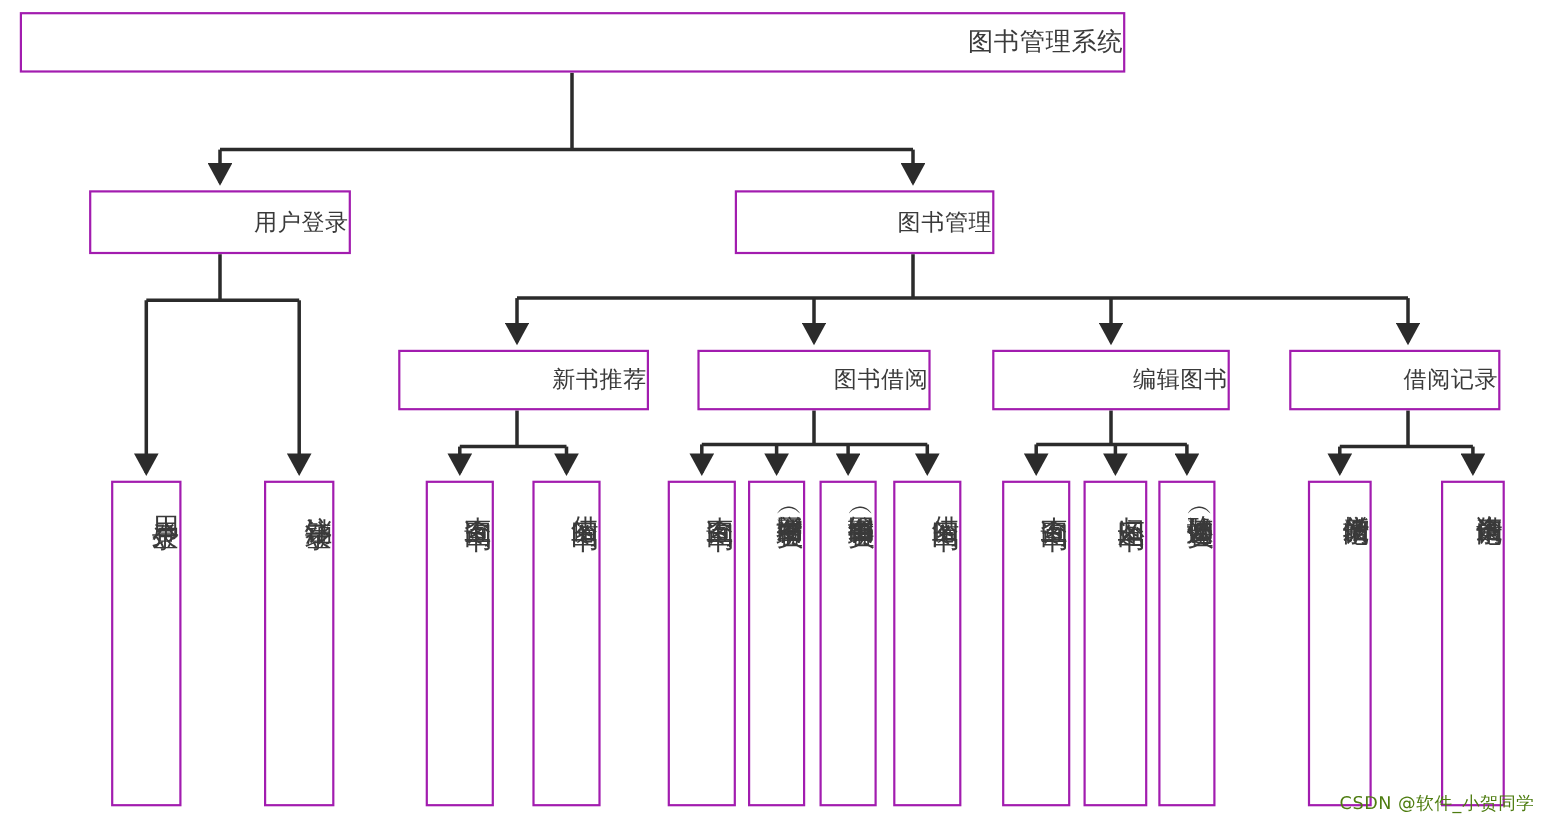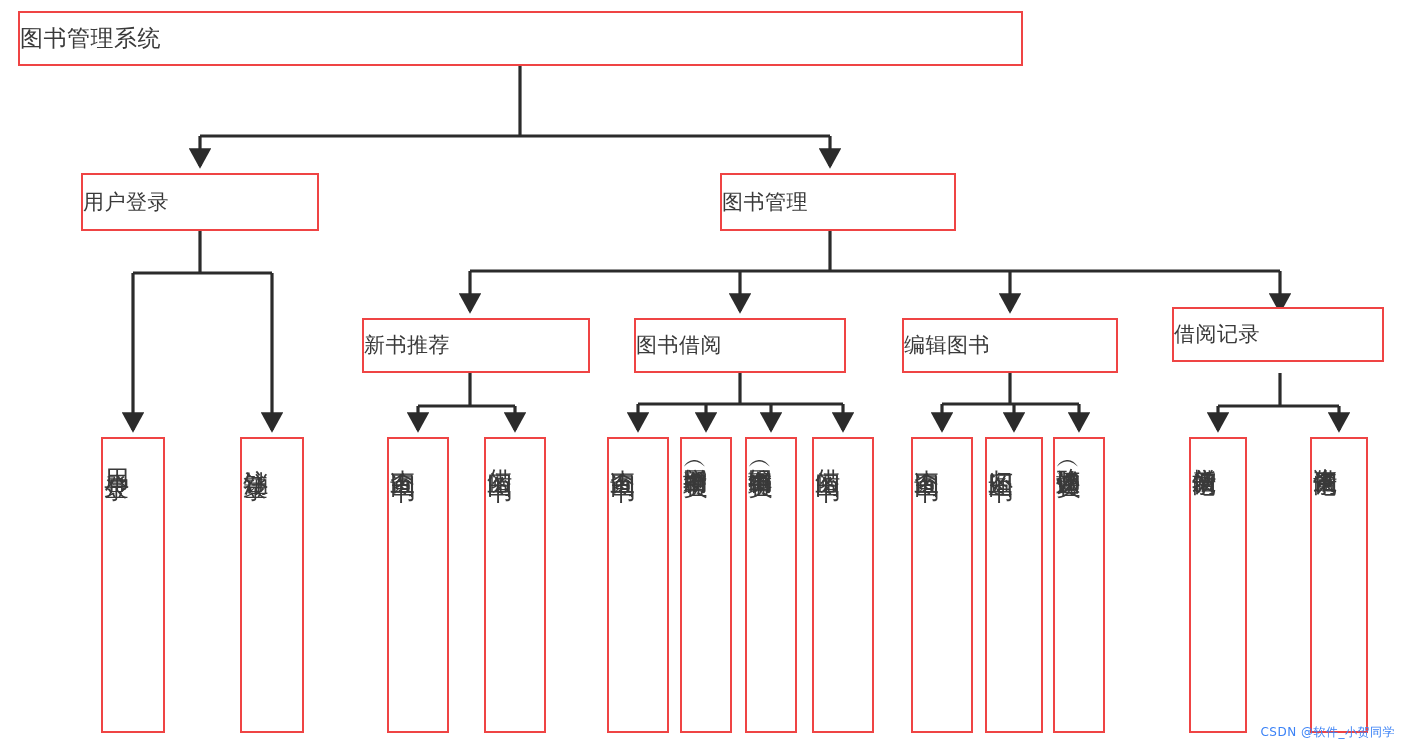--- a/index.html
+++ b/index.html
@@ -26,24 +26,24 @@
     left: 0;
     top: 0;
     width: 1405px;
     height: 747px;
     pointer-events: none;
   }
   .node {
     position: absolute;
     box-sizing: border-box;
     background: #ffffff;
-    border: 2px solid #ef4444;
+    border: 2px solid #a21caf;
     display: flex;
     align-items: center;
-    justify-content: flex-start;
+    justify-content: flex-end;
     color: #3a3a3a;
     z-index: 2;
   }
   .node .lbl {
     display: block;
     text-align: center;
     line-height: 1.18;
     letter-spacing: 0.5px;
   }
   
@@ -69,22 +69,22 @@
     max-height: 100%;
   }
   .node.vert.tall .lbl {
     font-size: 24px;
     letter-spacing: 1px;
   }
   .watermark {
     position: absolute;
     right: 10px;
     bottom: 6px;
-    font-size: 12px;
-    color: #3b82f6;
+    font-size: 16px;
+    color: #4d7c0f;
     letter-spacing: 0.5px;
     z-index: 5;
     white-space: nowrap;
   }
 </style>
 </head>
 <body>
 
 <div id="diagram">
 
@@ -138,34 +138,34 @@
     </g>
   </svg>
 
   <div class="node horiz root" style="left:18px; top:11px; width:1005px; height:55px;">
     <span class="lbl">图书管理系统</span>
   </div>
 
   <div class="node horiz" style="left:81px; top:173px; width:238px; height:58px;">
     <span class="lbl">用户登录</span>
   </div>
-  <div class="node horiz" style="left:720px; top:173px; width:236px; height:58px;">
+  <div class="node horiz" style="left:668px; top:173px; width:236px; height:58px;">
     <span class="lbl">图书管理</span>
   </div>
 
   <div class="node horiz" style="left:362px; top:318px; width:228px; height:55px;">
     <span class="lbl">新书推荐</span>
   </div>
   <div class="node horiz" style="left:634px; top:318px; width:212px; height:55px;">
     <span class="lbl">图书借阅</span>
   </div>
   <div class="node horiz" style="left:902px; top:318px; width:216px; height:55px;">
     <span class="lbl">编辑图书</span>
   </div>
-  <div class="node horiz" style="left:1172px; top:307px; width:212px; height:55px;">
+  <div class="node horiz" style="left:1172px; top:318px; width:192px; height:55px;">
     <span class="lbl">借阅记录</span>
   </div>
 
   <div class="node vert" style="left:101px; top:437px; width:64px; height:296px;">
     <span class="lbl">用户登录</span>
   </div>
   <div class="node vert" style="left:240px; top:437px; width:64px; height:296px;">
     <span class="lbl">注销登录</span>
   </div>
 

